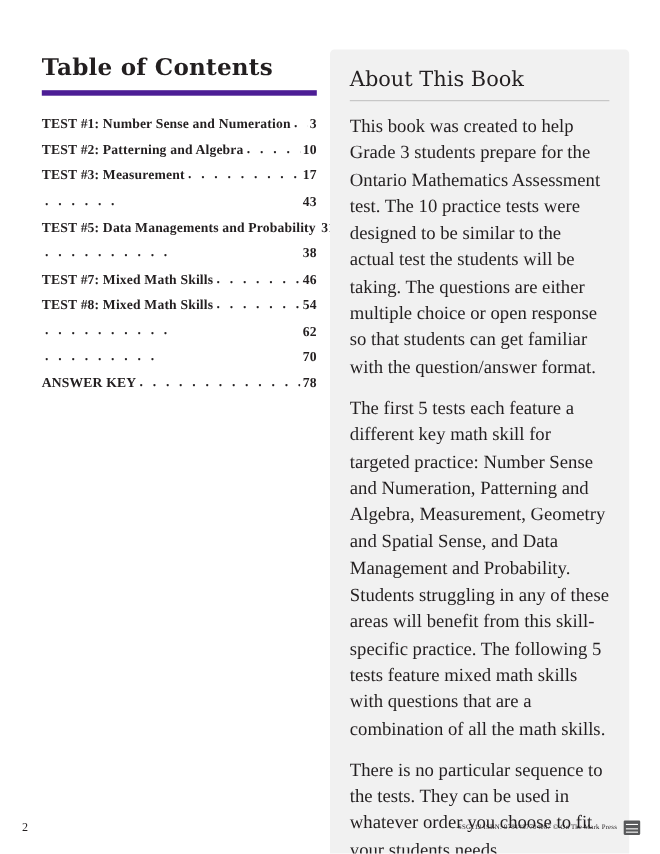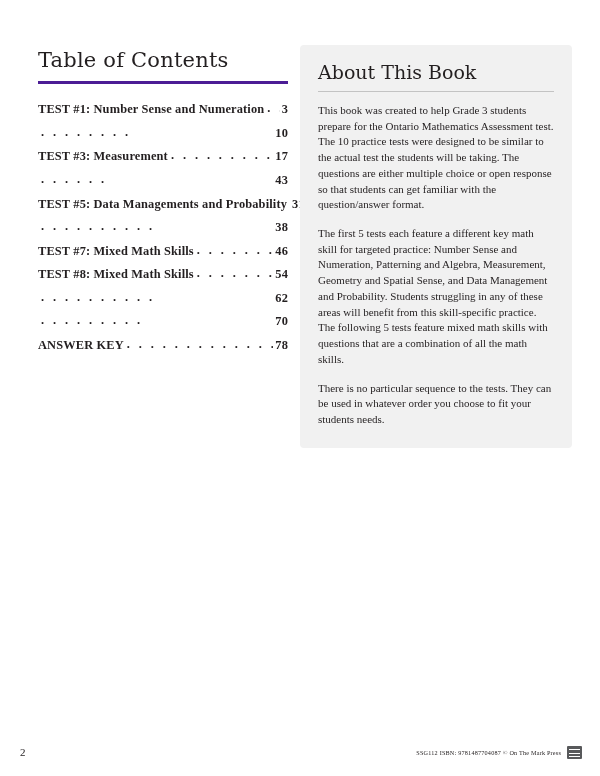--- a/index.html
+++ b/index.html
@@ -23,26 +23,26 @@
   
   .toc {
     position: absolute;
     left: 38px;
     top: 48px;
     width: 250px;
   }
   .toc-title {
     font-family: "DejaVu Serif", serif;
     font-size: 21px;
-    font-weight: normal;
+    font-weight: bold;
     letter-spacing: 0.2px;
     color: #231f20;
     margin: 0 0 9px 0;
     padding: 0 0 9px 0;
-    border-bottom: 3px solid #4c1d95;
+    border-bottom: 5px solid #4c1d95;
   }
   .toc-list {
     margin: 0;
     padding: 0;
     list-style: none;
     font-weight: bold;
   }
   .toc-item {
     font-family: "Liberation Serif", serif;
     font-size: 12.4px;
@@ -86,21 +86,21 @@
     font-family: "DejaVu Serif", serif;
     font-size: 19px;
     font-weight: normal;
     margin: 0 0 11px 0;
     padding: 0 0 8px 0;
     border-bottom: 1px solid #c3c3c3;
     color: #231f20;
   }
   .about-para {
     font-family: "Liberation Serif", serif;
-    font-size: 11px;
+    font-size: 17px;
     line-height: 1.43;
     margin: 0 0 13px 0;
     color: #231f20;
     text-align: left;
   }
   .about-para:last-child {
     margin-bottom: 0;
   }
 
   
@@ -163,20 +163,21 @@
     <h1 class="toc-title">Table of Contents</h1>
     <ul class="toc-list">
 
       <li class="toc-item">
         <span class="toc-label">TEST #1: Number Sense and Numeration</span>
         <span class="toc-dots">. . . . .</span>
         <span class="toc-page">3</span>
       </li>
 
       <li class="toc-item">
+        <span class="toc-label">TEST #2: Patterning and Algebra</span>
         <span class="toc-dots">. . . . . . . .</span>
         <span class="toc-page">10</span>
       </li>
 
       <li class="toc-item">
         <span class="toc-label">TEST #3: Measurement</span>
         <span class="toc-dots">. . . . . . . . . . . . .</span>
         <span class="toc-page">17</span>
       </li>
 

